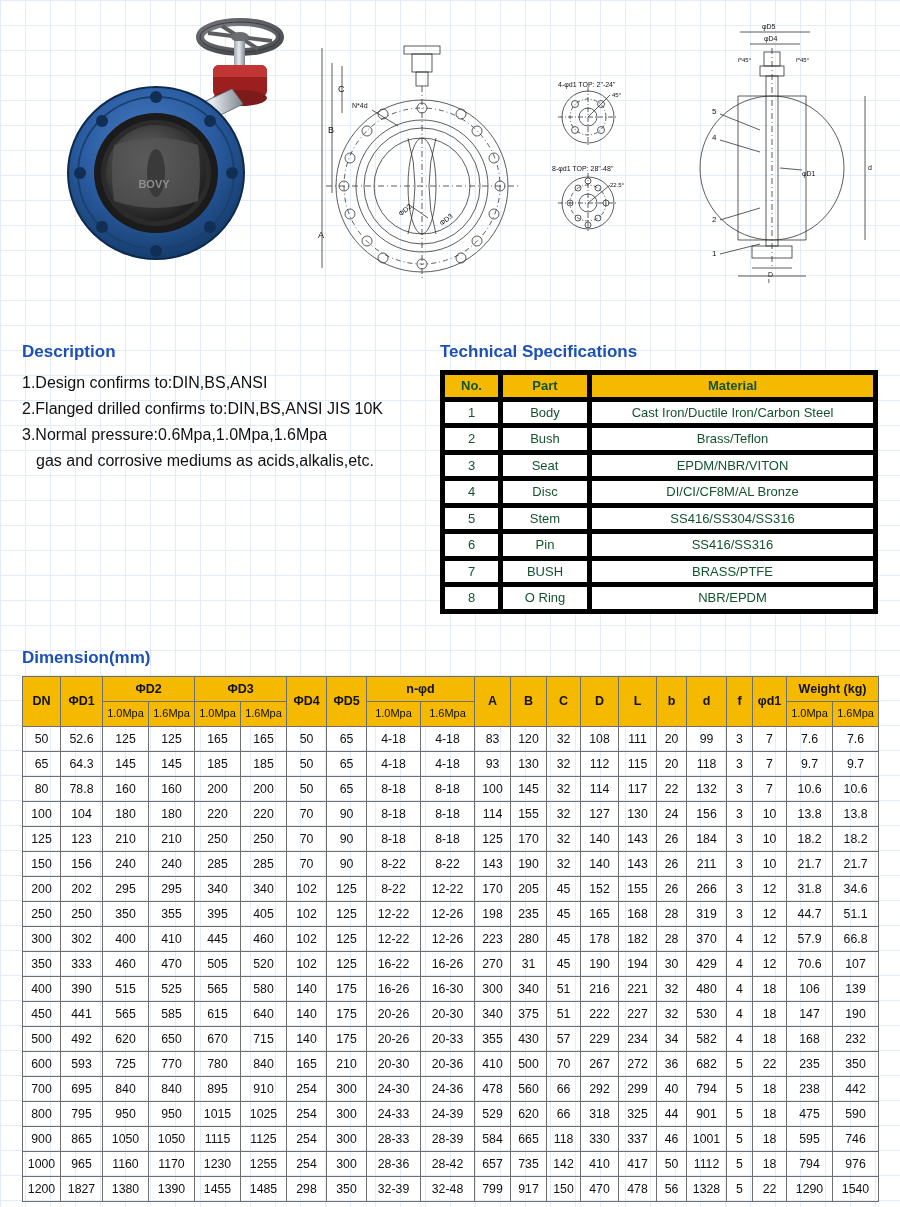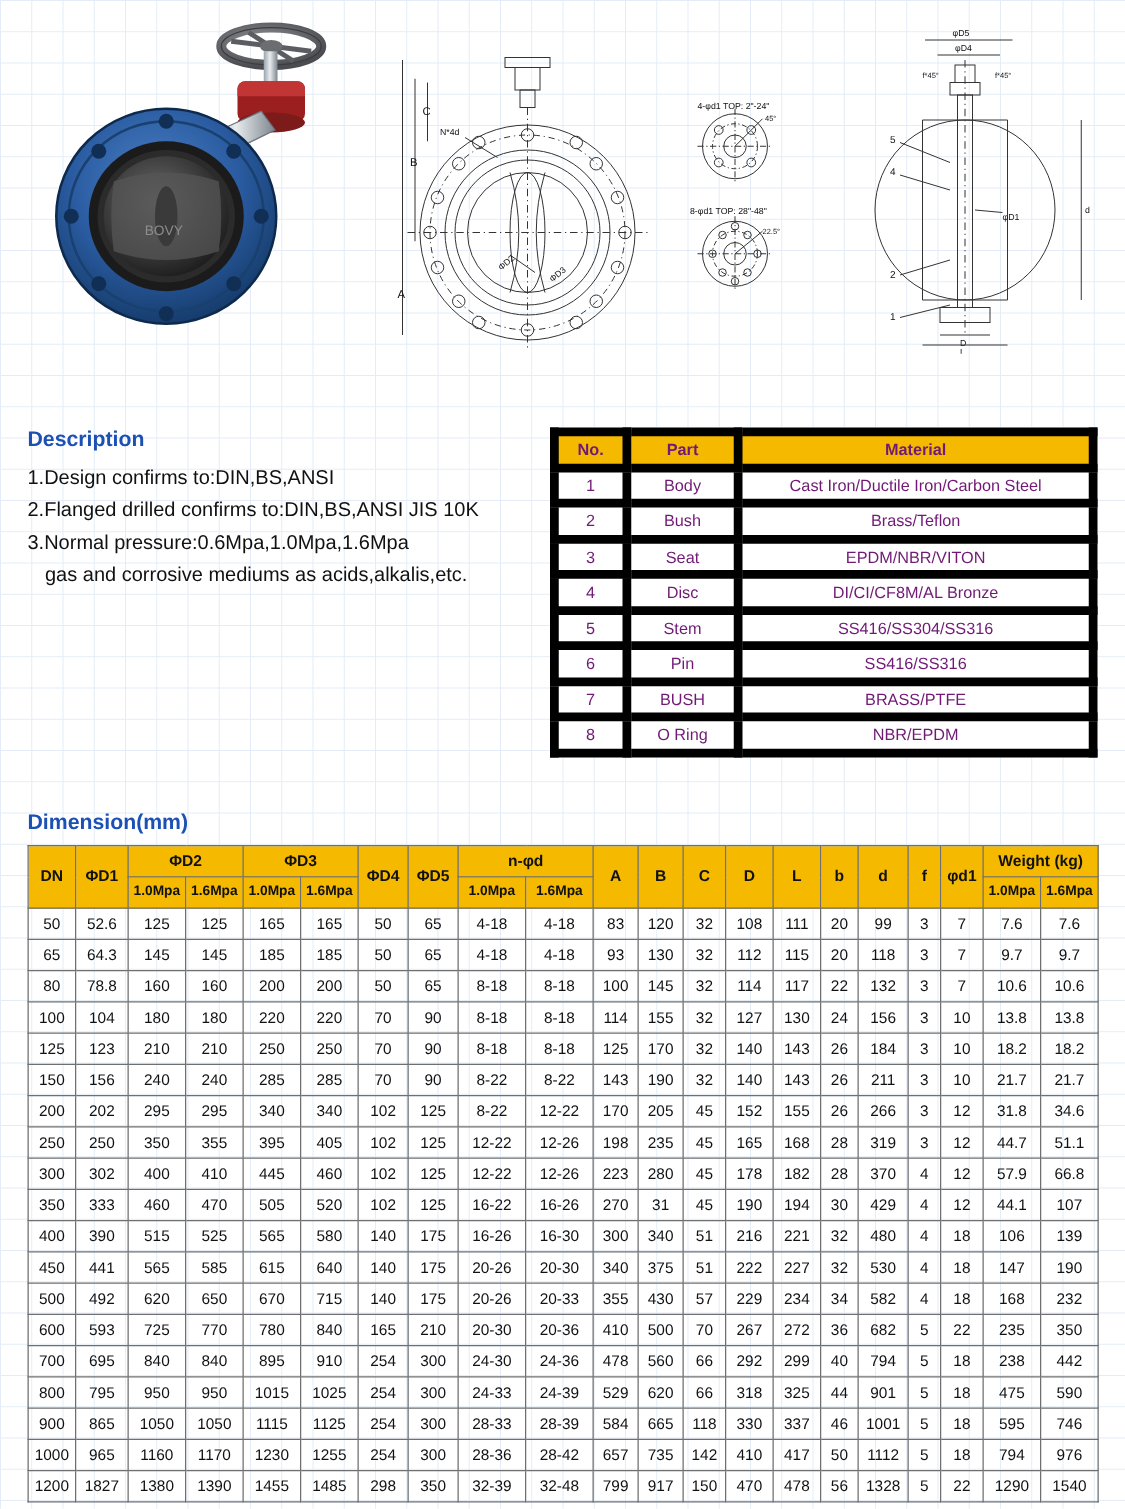--- a/index.html
+++ b/index.html
@@ -22,21 +22,21 @@
 
   
   .illus-band {
     position: absolute;
     left: 0; top: 0;
     width: 900px; height: 310px;
   }
   .illus-cell { position: absolute; }
 
   
-  .valve-photo { left: 13px; top: 5px; width: 290px; height: 285px; }
+  .valve-photo { left: 36px; top: 5px; width: 290px; height: 285px; font-weight: bold; }
 
   svg { display: block; }
 
   
   .desc-block {
     position: absolute;
     left: 22px; top: 342px;
     width: 420px;
   }
   .section-title {
@@ -58,24 +58,24 @@
     position: absolute;
     left: 440px; top: 342px;
     width: 438px;
   }
   table.grid {
     border-collapse: collapse;
     width: 100%;
     background: #fff;
   }
   table.grid th, table.grid td {
-    border: 7px solid #000000;
+    border: 5px solid #000000;
     text-align: center;
     font-size: 13px;
-    color: #701a75;
+    color: #14532d;
     padding: 2px 3px;
     line-height: 1.35;
   }
   table.grid th {
     background: #f5b900;
     font-weight: bold;
   }
   .tech-block td { height: 23px; }
 
   
@@ -97,21 +97,21 @@
     padding: 1px 1px;
     height: 25px;
     line-height: 1.2;
     white-space: nowrap;
   }
   table.dim th {
     background: #f5b900;
     font-weight: bold;
     font-size: 12.5px;
   }
-  table.dim th.sub { font-size: 11px; font-weight: bold; }
+  table.dim th.sub { font-size: 11px; font-weight: normal; }
 </style>
 </head>
 <body>
 
 <div id="page">
 
   <div class="illus-band">
 
     <div class="illus-cell valve-photo">
       <svg width="290" height="285" viewBox="0 0 290 285">
@@ -322,20 +322,21 @@
 
   <div class="desc-block">
     <div class="section-title">Description</div>
     <div class="desc-line">1.Design confirms to:DIN,BS,ANSI</div>
     <div class="desc-line">2.Flanged drilled confirms to:DIN,BS,ANSI JIS 10K</div>
     <div class="desc-line">3.Normal pressure:0.6Mpa,1.0Mpa,1.6Mpa</div>
     <div class="desc-line indent">gas and corrosive mediums as acids,alkalis,etc.</div>
   </div>
 
   <div class="tech-block">
+    <div class="section-title">Technical Specifications</div>
     <table class="grid">
       <thead>
         <tr>
           <th style="width:58px">No.</th>
           <th style="width:89px">Part</th>
           <th>Material</th>
         </tr>
       </thead>
       <tbody>
         <tr>
@@ -660,21 +661,21 @@
             <td>16-26</td>
             <td>270</td>
             <td>31</td>
             <td>45</td>
             <td>190</td>
             <td>194</td>
             <td>30</td>
             <td>429</td>
             <td>4</td>
             <td>12</td>
-            <td>44.1</td>
+            <td>70.6</td>
             <td>107</td>
           </tr>
           <tr>
             <td>400</td>
             <td>390</td>
             <td>515</td>
             <td>525</td>
             <td>565</td>
             <td>580</td>
             <td>140</td>

